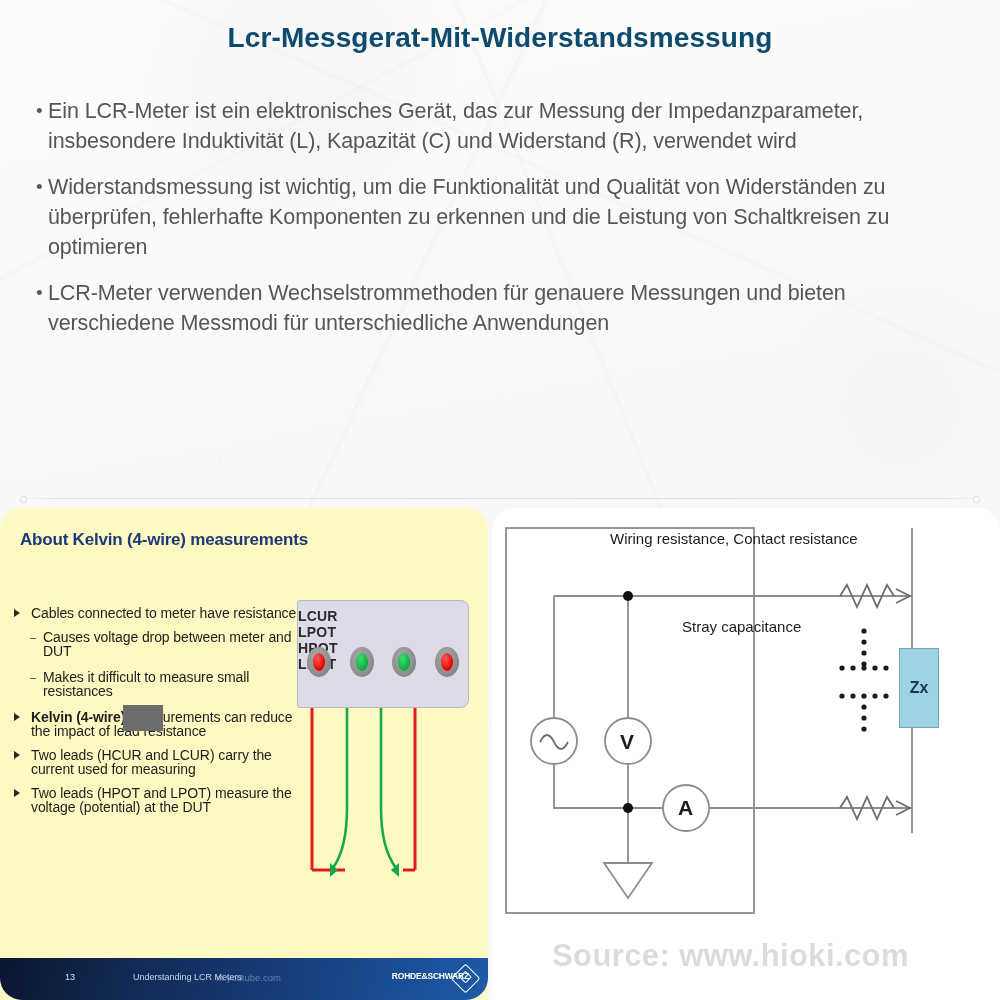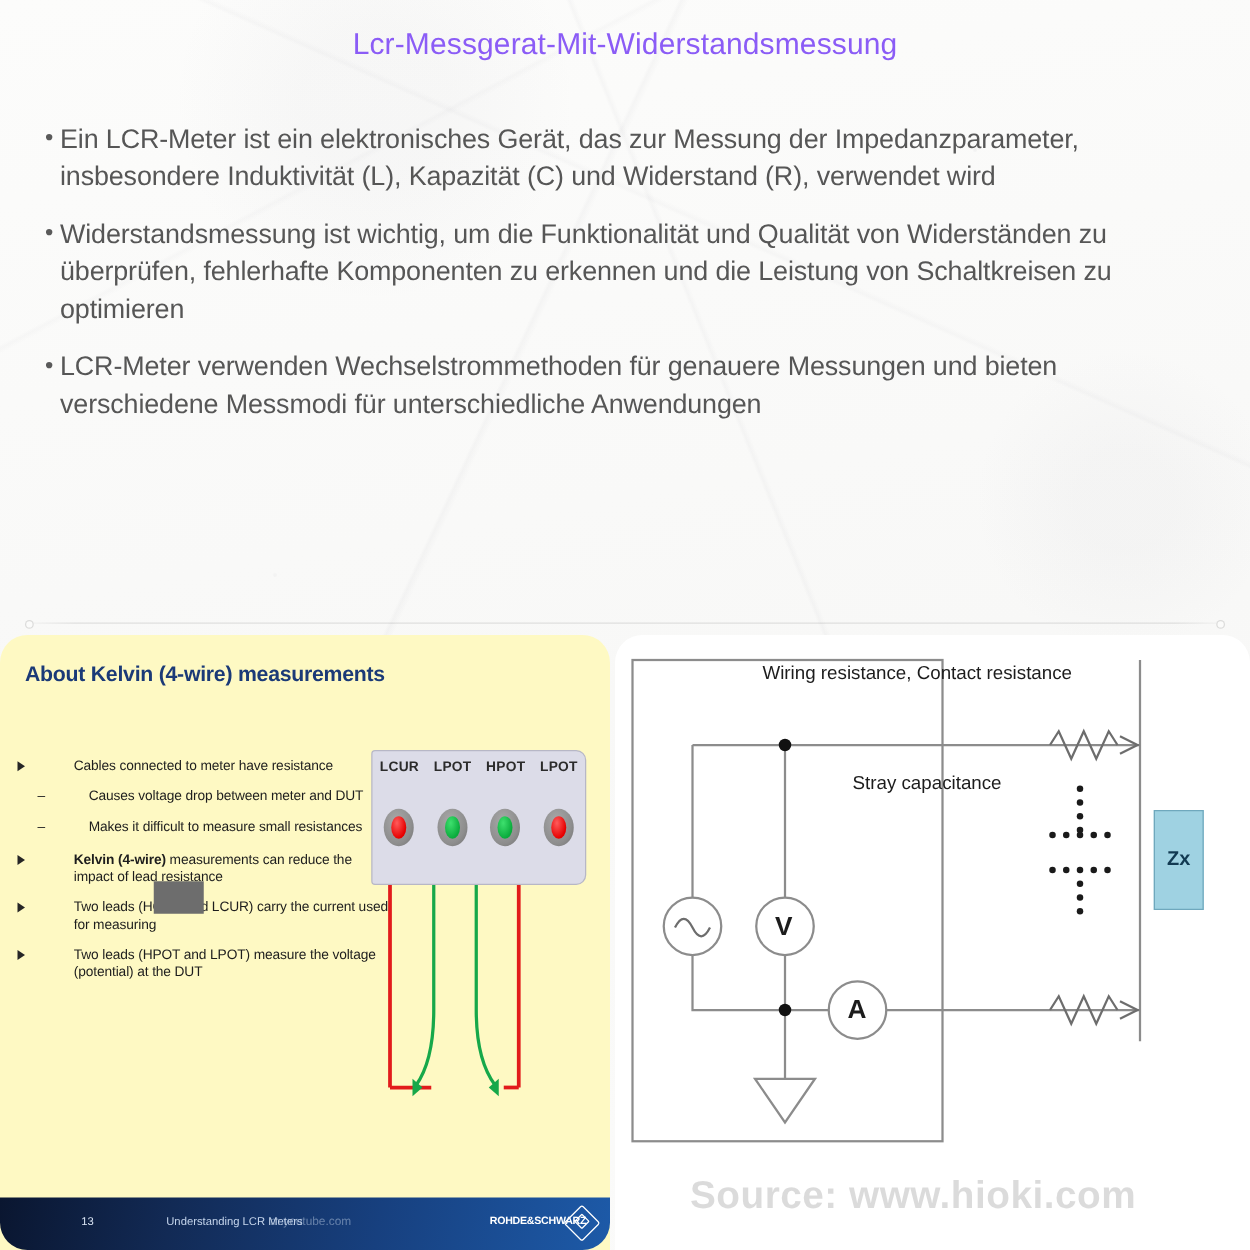--- a/index.html
+++ b/index.html
@@ -30,22 +30,22 @@
       linear-gradient(68deg, transparent 0 61%, rgba(140,140,150,.05) 61.2%, transparent 61.5%),
       linear-gradient(24deg, transparent 0 74%, rgba(140,140,150,.045) 74.2%, transparent 74.5%),
       linear-gradient(152deg, transparent 0 18%, rgba(140,140,150,.04) 18.2%, transparent 18.5%);
   }
   #root{position:relative;z-index:1;width:1000px;height:1000px;}
 
   
   .page-title{
     position:absolute;left:0;right:0;top:22px;
     text-align:center;
-    font-size:24px;letter-spacing:.1px;
-    color:#8b5cf6;font-weight:400;
+    font-size:28px;letter-spacing:.1px;
+    color:#0c4a6e;font-weight:700;
   }
   .bullets{position:absolute;left:36px;top:96px;right:40px;}
   .bullet{
     display:flex;align-items:flex-start;
     margin-bottom:16px;
   }
   .bullet .dot{
     width:12px;flex:0 0 12px;
     font-size:19px;line-height:30px;color:#5a5a5a;
     text-align:left;
@@ -79,34 +79,34 @@
     letter-spacing:-.2px;
   }
   .slide-bullets{position:absolute;left:14px;top:98px;width:300px;}
   .sb{display:flex;align-items:flex-start;margin-bottom:9px;}
   .sb .tri{
     flex:0 0 11px;margin-top:3px;
     width:0;height:0;border-left:6px solid #262626;
     border-top:4px solid transparent;border-bottom:4px solid transparent;
   }
   .sb .dash{flex:0 0 13px;color:#262626;font-size:11px;line-height:14px;margin-left:16px;}
-  .sb .stxt{font-size:11px;line-height:14.5px;color:#1d1d1d;letter-spacing:-.1px;margin-left:28px;}
+  .sb .stxt{font-size:14px;line-height:14.5px;color:#1d1d1d;letter-spacing:-.1px;}
   .sb.sub{margin-bottom:11px;}
   .sb .stxt b{font-weight:700;}
 
   
   .meter{
     position:absolute;left:297px;top:600px;width:170px;height:106px;
     background:#dcdce8;border:1px solid #b7b7c6;border-radius:3px 8px 8px 3px;
     z-index:3;
   }
   .meter-labels{
     position:absolute;left:0;right:0;top:7px;
     display:flex;justify-content:space-around;
-    font-size:11px;color:#2b2b2b;letter-spacing:.2px;font-weight:600;
+    font-size:14px;color:#2b2b2b;letter-spacing:.2px;font-weight:600;flex-direction:column;
   }
   .jacks{
     position:absolute;left:0;right:0;top:46px;
     display:flex;justify-content:space-around;
   }
   .jack{
     width:24px;height:30px;border-radius:50%;
     background:radial-gradient(ellipse at 42% 34%,#a9a9a9,#8e8e8e 62%,#6f6f6f 100%);
     display:flex;align-items:center;justify-content:center;
   }
@@ -149,21 +149,21 @@
   
   .circuit{
     position:absolute;left:492px;top:508px;width:508px;height:492px;
     background:#ffffff;border-radius:22px 22px 0 0;overflow:hidden;
   }
   .circuit svg{position:absolute;left:0;top:0;}
   .zx-box{
     position:absolute;left:407px;top:140px;width:38px;height:78px;
     background:#9fd2e2;border:1px solid #6fa8bd;
     display:flex;align-items:center;justify-content:center;
-    color:#123a52;font-size:16px;font-weight:600;margin-left:24px;
+    color:#123a52;font-size:16px;font-weight:600;
   }
   .caption{
     position:absolute;left:0;right:0;top:418px;text-align:center;
     font-size:20px;color:#1c1c1c;
   }
   .watermark{
     position:absolute;left:60px;top:430px;
     font-size:31px;color:rgba(30,30,30,.16);
     white-space:nowrap;letter-spacing:.4px;font-weight:bold;
   }

